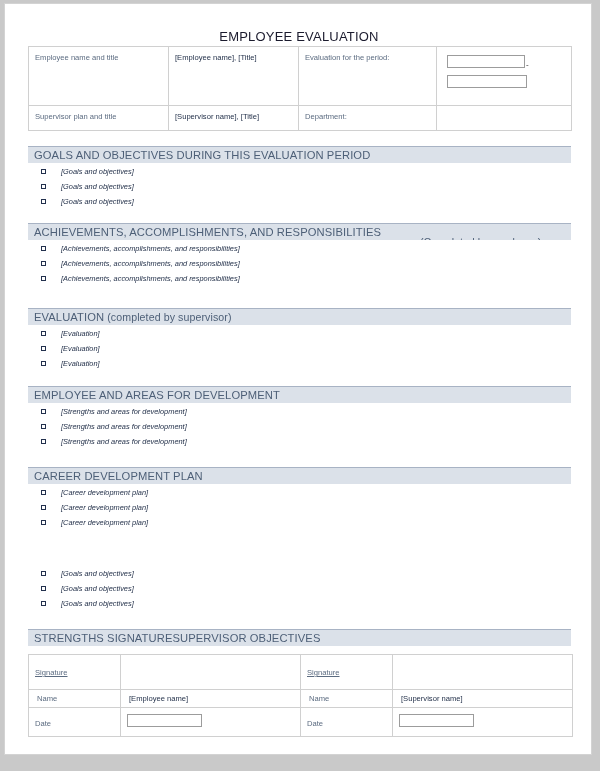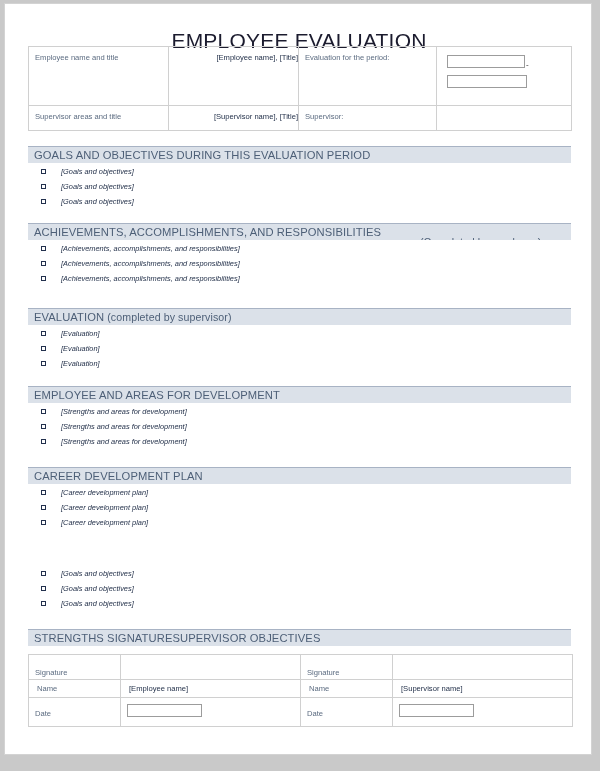--- a/index.html
+++ b/index.html
@@ -27,21 +27,21 @@
     box-sizing: border-box;
   }
 
   
   .doc-title {
     position: absolute;
     left: 0;
     top: 25px;
     width: 588px;
     text-align: center;
-    font-size: 21px;
+    font-size: 13px;
     letter-spacing: 0.2px;
     color: #1b1b2e;
   }
 
   
   .hdr-table {
     position: absolute;
     left: 23px;
     top: 42px;
     width: 543px;
@@ -50,21 +50,21 @@
     padding-left: 24px;
   }
   .hdr-table td {
     border: 1px solid #d0d0d0;
     padding: 6px 0 0 6px;
     font-size: 7.6px;
     vertical-align: top;
     line-height: 1.25;
   }
   .c-label { color: #5b6b80; }
-  .c-value { color: #1d2b45; text-align: right; }
+  .c-value { color: #1d2b45; }
   .row-tall td { height: 52px; }
   .row-short td { height: 18px; }
 
   .col-a { width: 140px; }
   .col-b { width: 130px; }
   .col-c { width: 138px; }
   .col-d { width: 135px; }
 
   
   .fieldbox {
@@ -152,21 +152,21 @@
   .sig-table td {
     border: 1px solid #d0d0d0;
     font-size: 7.6px;
     padding: 0 0 0 6px;
     vertical-align: bottom;
     color: #5b6b80;
   }
   .sig-table td.val { color: #1d2b45; vertical-align: middle; }
   .sig-lbl-col { width: 92px; }
   .sig-val-col { width: 180px; }
-  .sig-row-1 td { height: 22px; padding-bottom: 2px; }
+  .sig-row-1 td { height: 22px; padding-bottom: 12px; text-decoration: underline; }
   .sig-row-2 td { height: 17px; vertical-align: middle; padding-left: 8px; }
   .sig-row-3 td { height: 22px; vertical-align: middle; padding-top: 2px; }
   .sig-row-3 .val { padding-bottom: 4px; }
   .sig-date-box {
     display: inline-block;
     border: 1px solid #9c9c9c;
     background: #fff;
     width: 75px;
     height: 13px;
     box-sizing: border-box;
@@ -193,23 +193,23 @@
         <td class="c-label">Evaluation for the period:</td>
         <td>
           <div class="date-stack">
             <span class="fieldbox"></span><span class="dash">-</span>
             <br>
             <span class="fieldbox wide"></span>
           </div>
         </td>
       </tr>
       <tr class="row-short">
-        <td class="c-label">Supervisor areas and title</td>
+        <td class="c-label">Supervisor plan and title</td>
         <td class="c-value">[Supervisor name], [Title]</td>
-        <td class="c-label">Supervisor:</td>
+        <td class="c-label">Department:</td>
         <td class="c-value"></td>
       </tr>
     </tbody>
   </table>
 
   <div class="band" style="top:142px;">
     <span class="band-title">GOALS AND OBJECTIVES DURING THIS EVALUATION PERIOD</span>
   </div>
   <div class="bullets" style="top:163px;">
     <div class="bullet-row">

